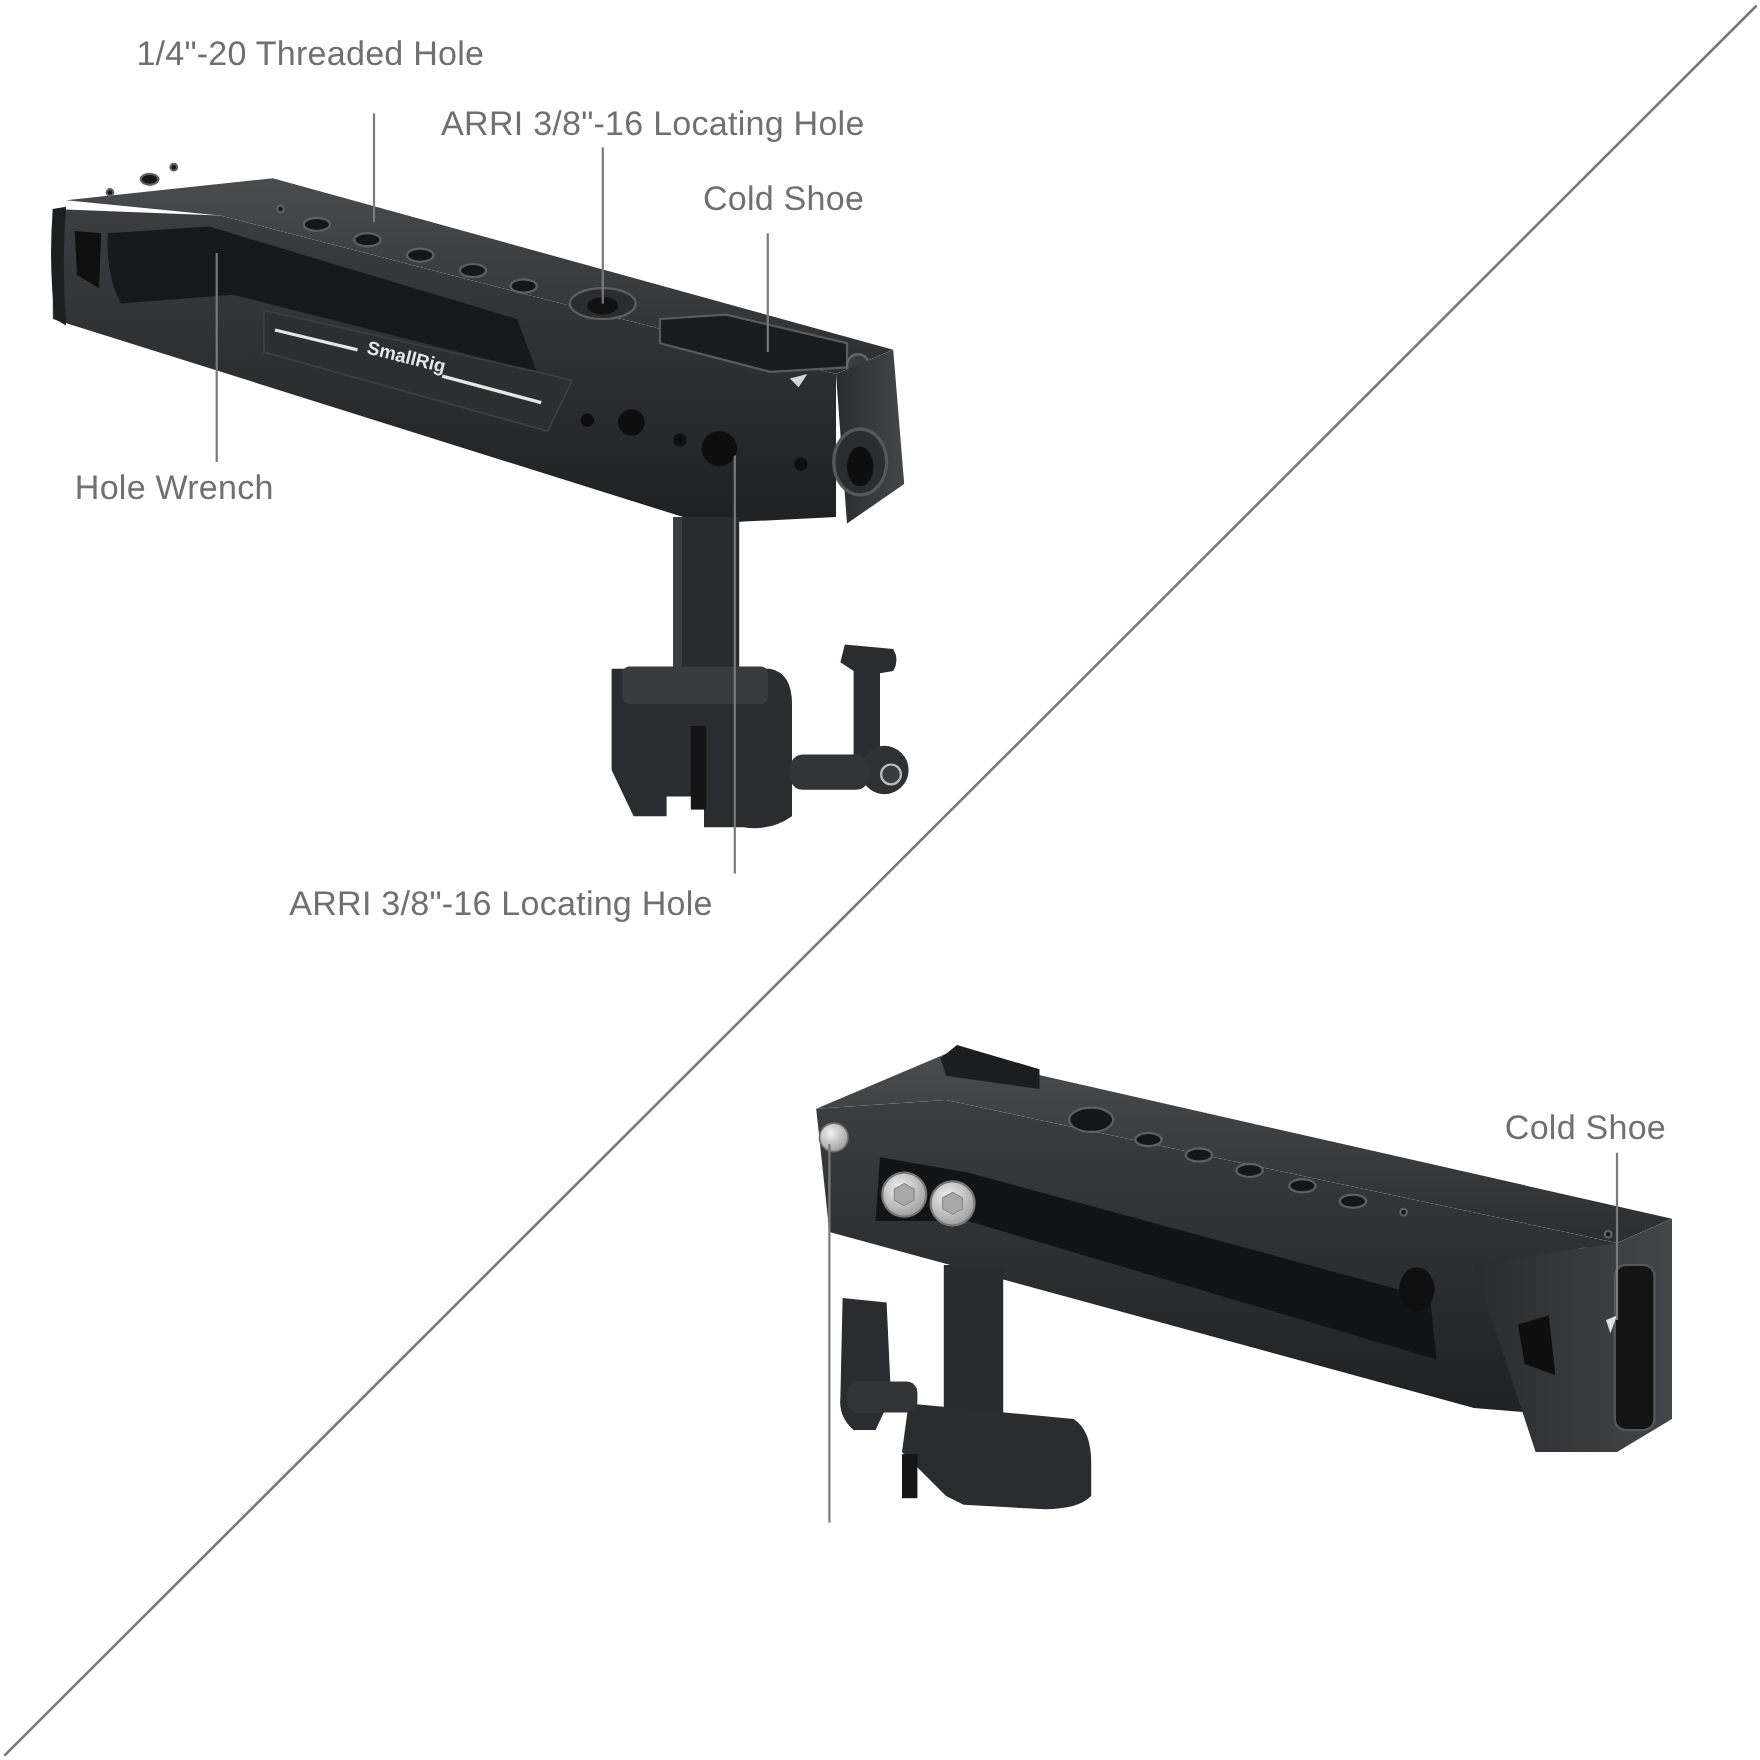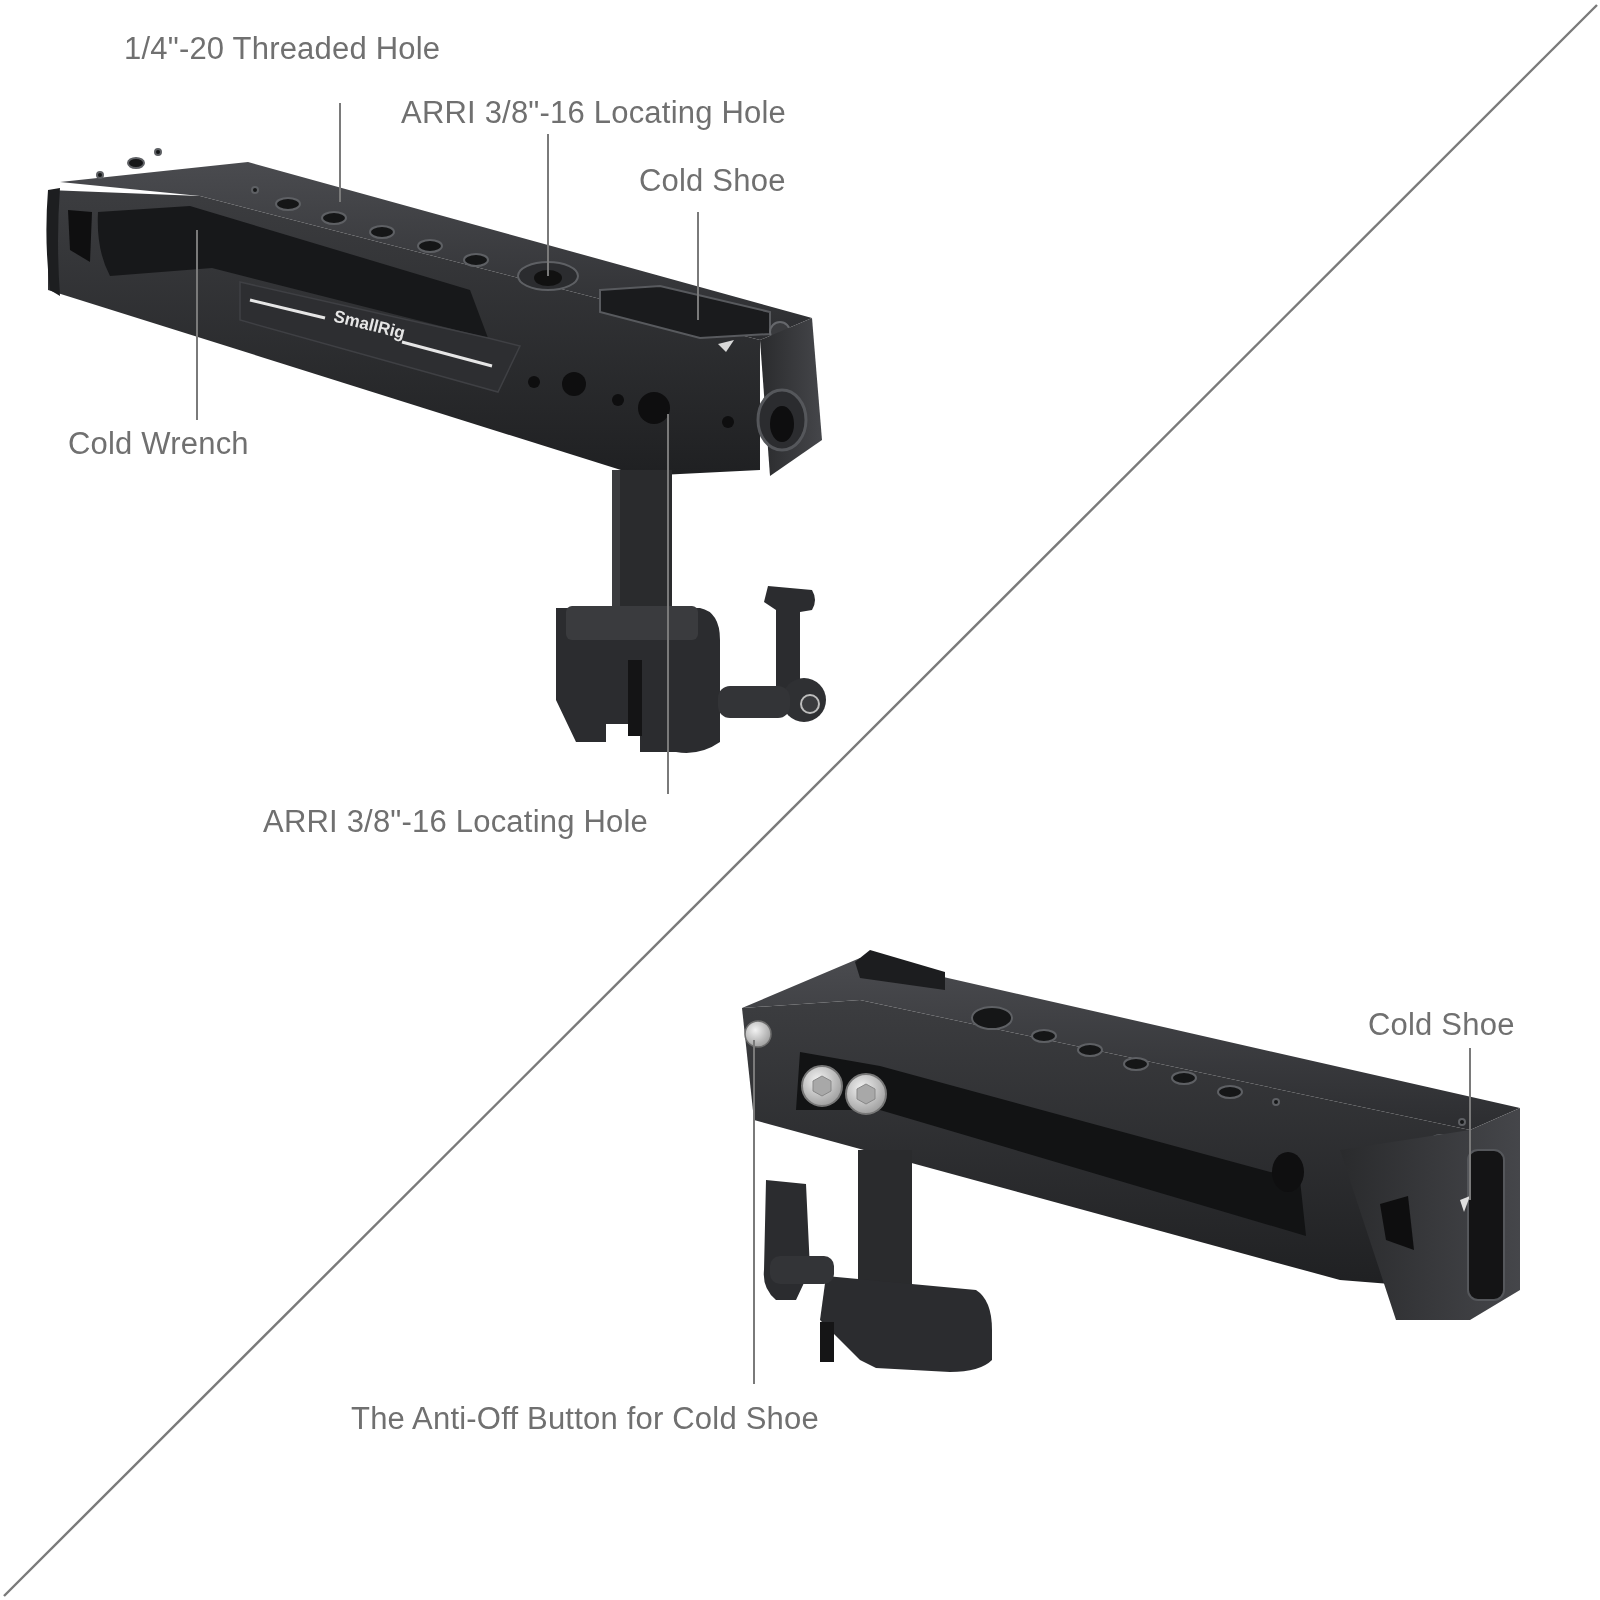--- a/index.html
+++ b/index.html
@@ -152,17 +152,16 @@
       <rect x="770" y="1256" width="64" height="28" rx="10" fill="#333437"></rect>
     </g>
 
     <line x1="1470" y1="1048" x2="1470" y2="1200" stroke="#7a7a7a" stroke-width="2"></line>
     <line x1="754" y1="1040" x2="754" y2="1384" stroke="#7a7a7a" stroke-width="2"></line>
   </svg>
 
   <div class="label" style="left:124px; top:33px;">1/4"-20 Threaded Hole</div>
   <div class="label" style="left:401px; top:97px;">ARRI 3/8"-16 Locating Hole</div>
   <div class="label" style="left:639px; top:165px;">Cold Shoe</div>
-  <div class="label" style="left:68px; top:428px;">Cold Wrench</div>
+  <div class="label" style="left:68px; top:428px;">Hole Wrench</div>
   <div class="label" style="left:263px; top:806px;">ARRI 3/8"-16 Locating Hole</div>
   <div class="label" style="left:1368px; top:1009px;">Cold Shoe</div>
-  <div class="label" style="left:351px; top:1403px;">The Anti-Off Button for Cold Shoe</div>
 </div>
 
 </body></html>

